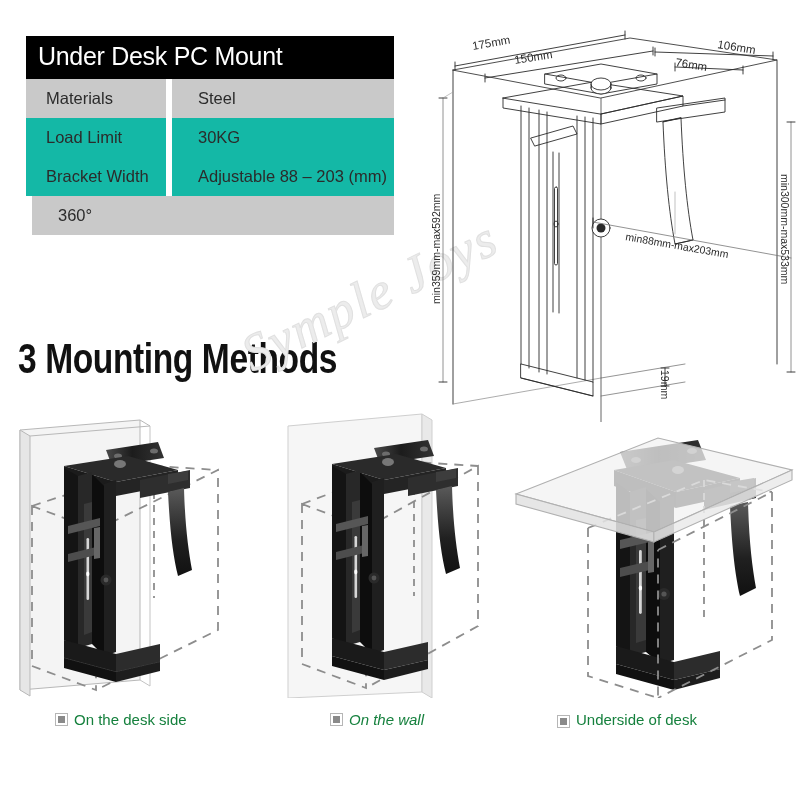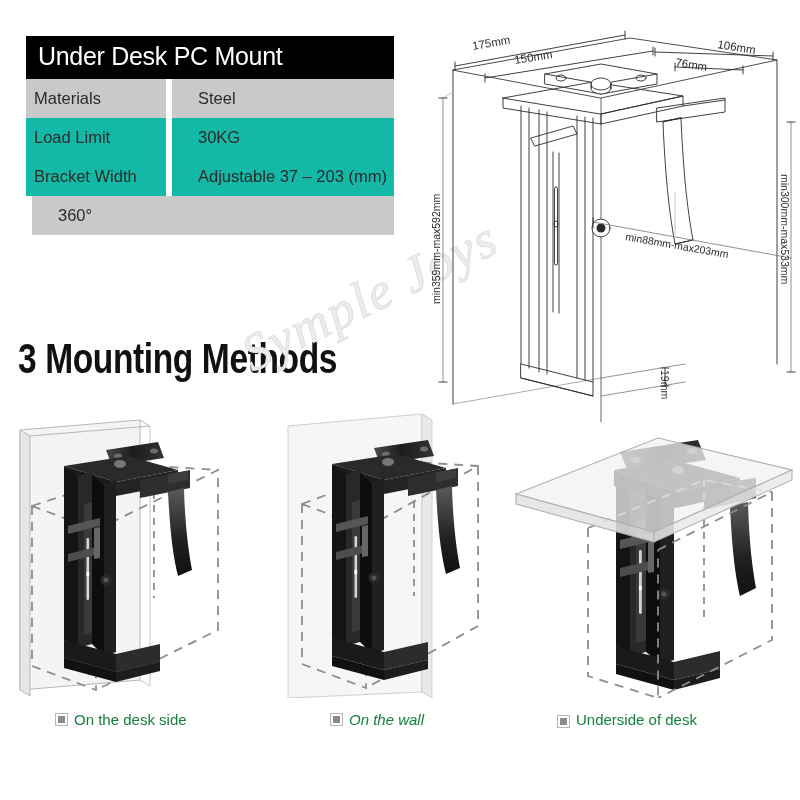--- a/index.html
+++ b/index.html
@@ -36,21 +36,21 @@
   .spec-row {
     display: flex;
     height: 39px;
     align-items: center;
   }
   .spec-row.dark  { background: #c9c9c9; }
   .spec-row.light { background: #14b8a6; }
   .spec-label {
     width: 140px;
     flex: 0 0 140px;
-    padding-left: 8px;
+    padding-left: 20px;
     box-sizing: border-box;
     font-size: 16.5px;
     color: #2b2b2b;
     white-space: nowrap;
     height: 100%;
     display: flex;
     align-items: center;
   }
   .spec-gap {
     width: 6px;
@@ -186,21 +186,21 @@
   <div class="spec-row light">
     <div class="spec-label">Load Limit</div>
     <div class="spec-gap"></div>
     <div class="spec-value">30KG</div>
   </div>
 
 
   <div class="spec-row light">
     <div class="spec-label">Bracket Width</div>
     <div class="spec-gap"></div>
-    <div class="spec-value">Adjustable 37 – 203 (mm)</div>
+    <div class="spec-value">Adjustable 88 – 203 (mm)</div>
   </div>
 
   <div class="spec-row dark">
     <div class="spec-gap"></div>
     <div class="spec-value">360°</div>
   </div>
 </div>
 
 <div id="methods-heading">3 Mounting Methods</div>
 

